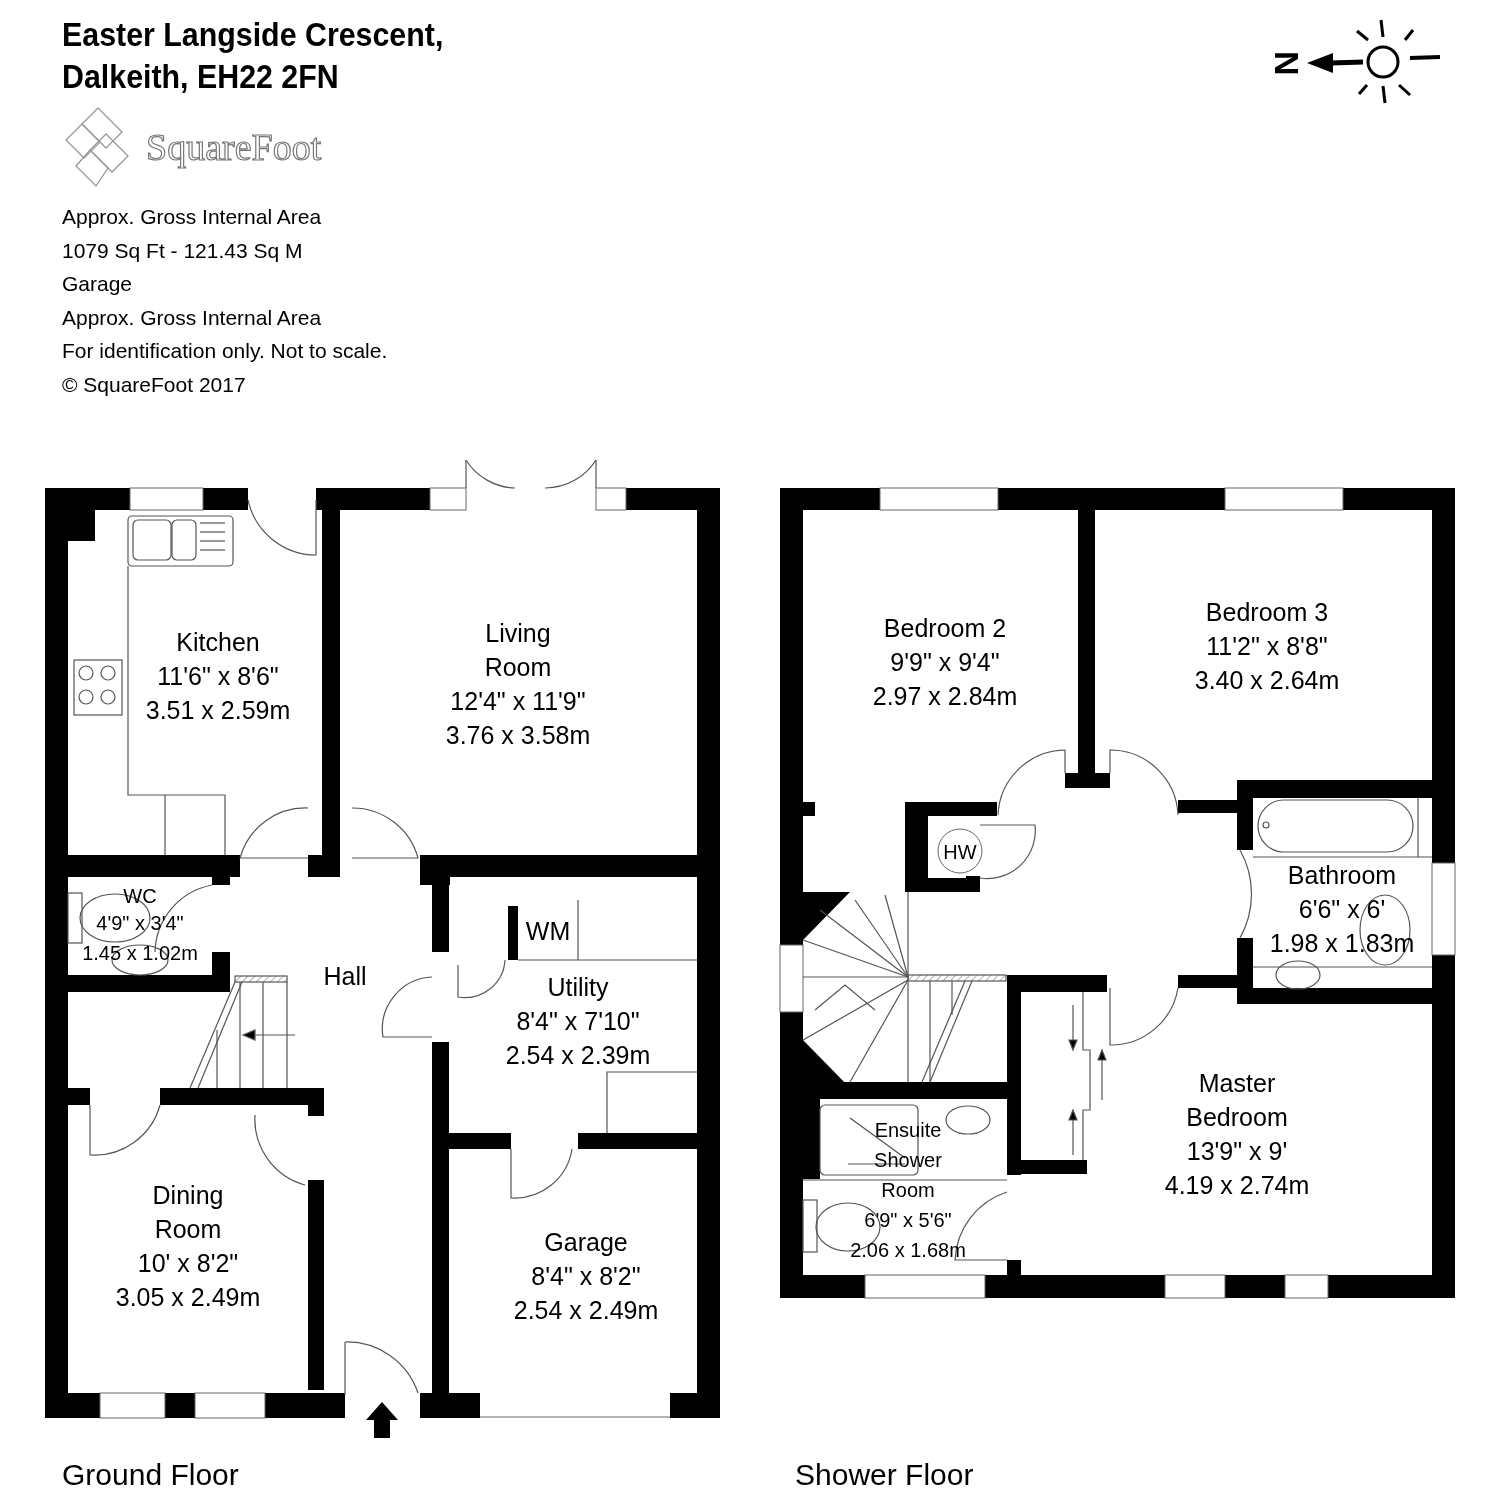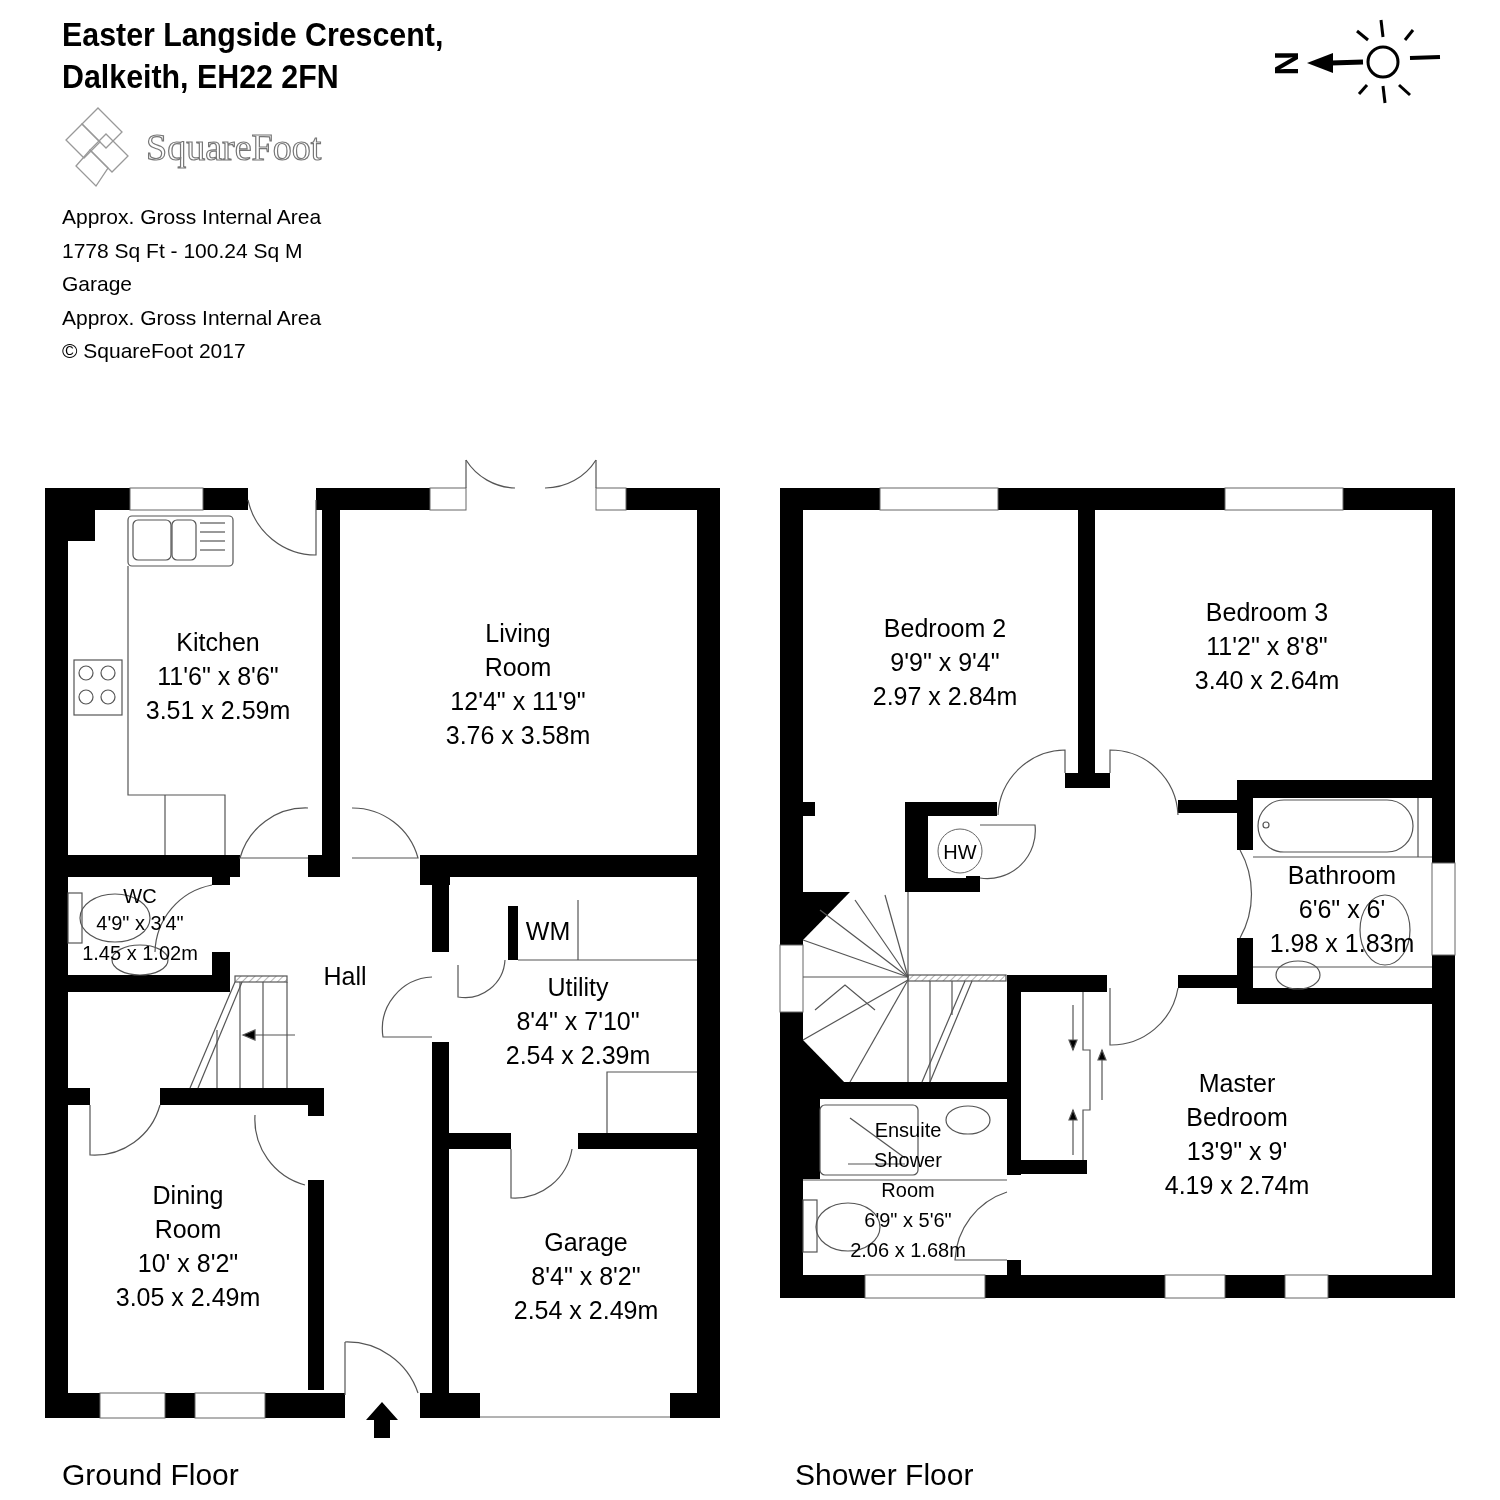--- a/index.html
+++ b/index.html
@@ -30,23 +30,24 @@
     <polygon points="38,4 62,28 46,44 22,20"></polygon>
     <polygon points="22,20 40,38 24,54 6,36"></polygon>
     <polygon points="46,30 68,52 52,68 30,46"></polygon>
     <polygon points="30,46 48,64 36,82 16,62"></polygon>
   </g>
   <text x="86" y="56" font-family="Liberation Serif, serif" font-size="38" fill="#fff" stroke="#777" stroke-width="1.2">SquareFoot</text>
 </svg>
 
 <div class="info">
   <div>Approx. Gross Internal Area</div>
-  <div>1778 Sq Ft  -  100.24 Sq M</div>
+  <div>1079 Sq Ft  -  121.43 Sq M</div>
   <div>Garage</div>
   <div>Approx. Gross Internal Area</div>
+  <div>For identification only. Not to scale.</div>
   <div>© SquareFoot 2017</div>
 </div>
 
 <svg class="compass" viewBox="0 0 180 90">
   <text x="8" y="62" font-family="Liberation Sans, sans-serif" font-weight="bold" font-size="34" transform="rotate(90 22 50)">N</text>
   <polygon points="42,48 68,38 68,58" fill="#000"></polygon>
   <line x1="66" y1="48" x2="98" y2="47" stroke="#000" stroke-width="5"></line>
   <circle cx="118" cy="47" r="15" fill="none" stroke="#000" stroke-width="3"></circle>
   <line x1="145" y1="43" x2="175" y2="42" stroke="#000" stroke-width="4"></line>
   <line x1="116" y1="5" x2="118" y2="22" stroke="#000" stroke-width="3"></line>

